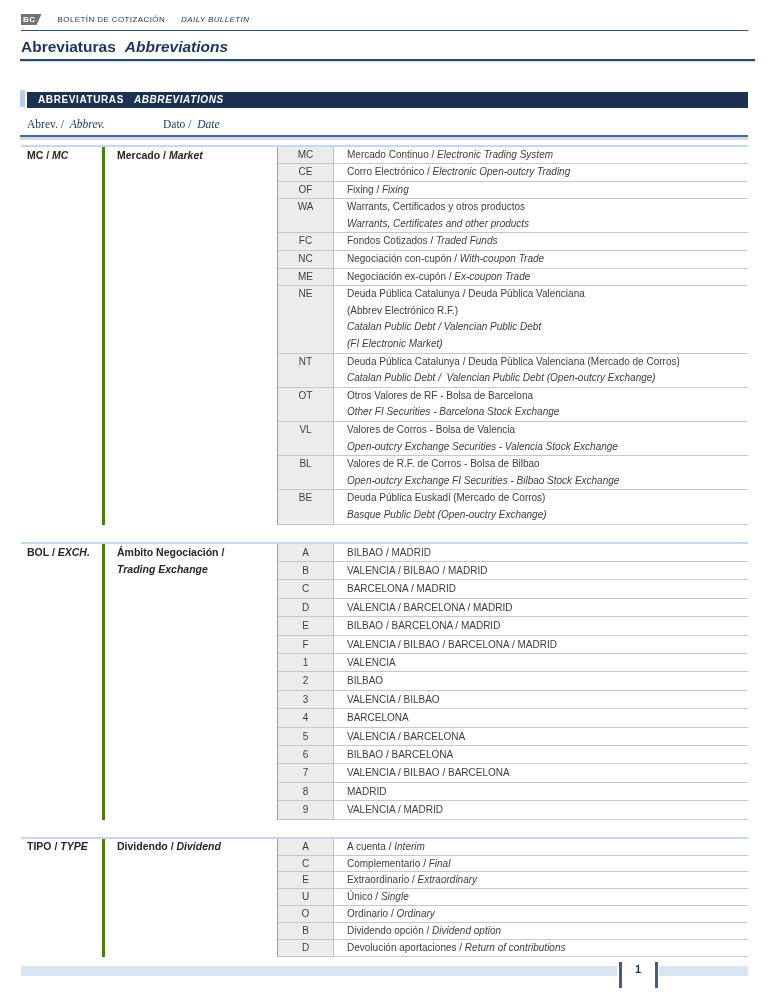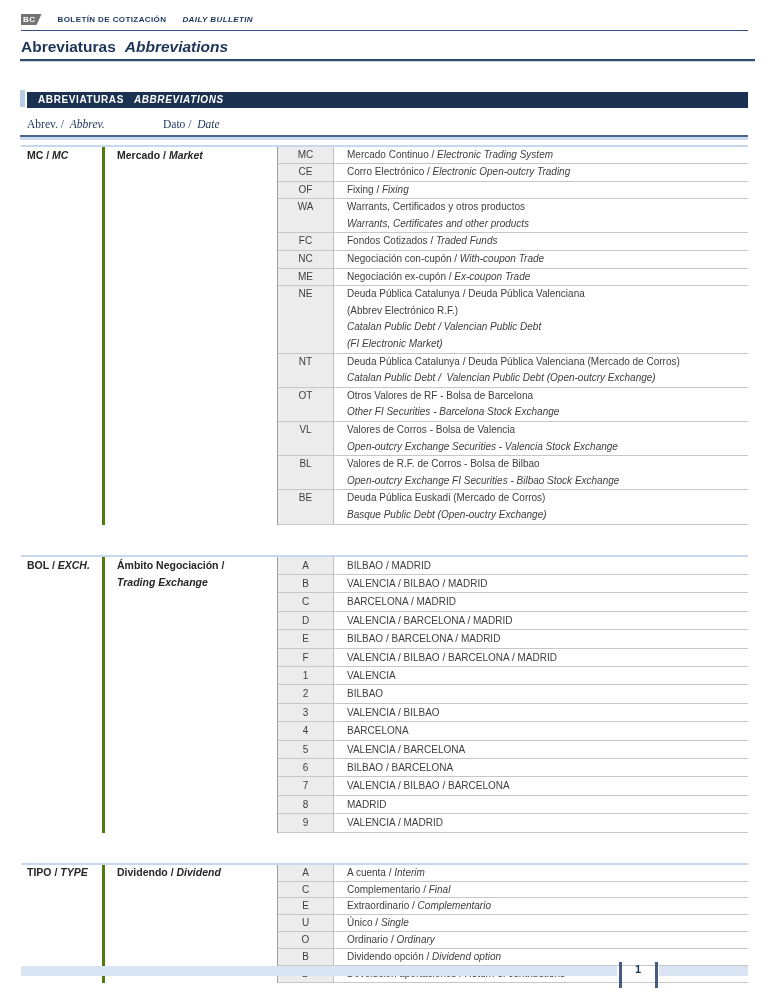--- a/index.html
+++ b/index.html
@@ -8,21 +8,21 @@
     font-family:"Liberation Sans", sans-serif; color:#3e3e3e; overflow:hidden;
   }
   .it { font-style:italic; }
 
   
   .masthead { display:flex; align-items:center; gap:6px; margin:14px 20px 0 21px;
               padding-bottom:5px; border-bottom:1px solid #30507e; }
   .bc-logo { display:inline-block; background:#737373; color:#fff; font-size:8px;
              font-weight:bold; line-height:11px; padding:0 6px 0 2px; letter-spacing:.5px;
              clip-path:polygon(0 0,100% 0,calc(100% - 5px) 100%,0 100%); }
-  .mh-t { font-size:8px; font-weight:bold; color:#1d3459; letter-spacing:.4px;padding-left:10px; }
+  .mh-t { font-size:8px; font-weight:normal; color:#1d3459; letter-spacing:.4px;padding-left:10px; }
 
   
   .page-title { margin:7px 20px 0 21px; font-size:15.5px; font-weight:bold;
                 color:#1d3459; display:flex; gap:9px; }
   .title-rule { margin:3px 13px 0 20px; height:1.5px; background:#2c4a74;
                 border-bottom:1.5px solid #cdd5e0; }
 
   
   .band-row { margin:30px 20px 0; display:flex; height:16px; }
   .band-accent { width:5px; background:#b5cde6; margin:-2px 2px 1px 0; }
@@ -33,21 +33,21 @@
   .col-heads { margin:10px 20px 0 21px; display:flex;
                font-family:"Liberation Serif", serif; font-size:11.5px; color:#1d3459;align-items:flex-end; }
   .ch-abbrev { width:142px; padding-left:6px; box-sizing:border-box; }
   .col-heads .it { margin-left:3px; }
   .heads-rule { margin:5px 20px 0; height:5px; box-sizing:border-box;
                 border-top:2px solid #49688f; background:#c9dbec; }
 
   
   .table { margin:5px 20px 0 21px; }
   .group { display:flex; border-top:2px solid #c6d9ec; }
-  .group + .group { margin-top:30px; }
+  .group + .group { margin-top:17px; }
   .g0 { --lh:16.6px; } .g1 { --lh:17.4px; } .g2 { --lh:15.9px; }
   .col-abbrev { width:84px; box-sizing:border-box; border-right:3px solid #4d7c0f;
                 padding-left:6px; font-weight:bold; font-size:10.5px; color:#262626; }
   .col-label  { width:172px; box-sizing:border-box; padding-left:12px;
                 font-weight:bold; font-size:10.5px; color:#262626; }
   .col-entries { flex:1; border-left:1px solid #9aa0a8; min-width:0; }
   .entry { display:flex; border-bottom:1px solid #c7c7c7; }
   .code-cell { width:56px; box-sizing:border-box; background:#ececec;
                border-right:1px solid #bfbfbf; text-align:center; font-size:10px;
                color:#3e3e3e; line-height:var(--lh); }
@@ -316,21 +316,21 @@
           </div>
           <div class="entry">
             <div class="code-cell">C</div>
             <div class="value-cell">
               <div class="line"><span>Complementario / </span><span class="it">Final</span></div>
             </div>
           </div>
           <div class="entry">
             <div class="code-cell">E</div>
             <div class="value-cell">
-              <div class="line"><span>Extraordinario / </span><span class="it">Complementario</span></div>
+              <div class="line"><span>Extraordinario / </span><span class="it">Extraordinary</span></div>
             </div>
           </div>
           <div class="entry">
             <div class="code-cell">U</div>
             <div class="value-cell">
               <div class="line"><span>Único / </span><span class="it">Single</span></div>
             </div>
           </div>
           <div class="entry">
             <div class="code-cell">O</div>

